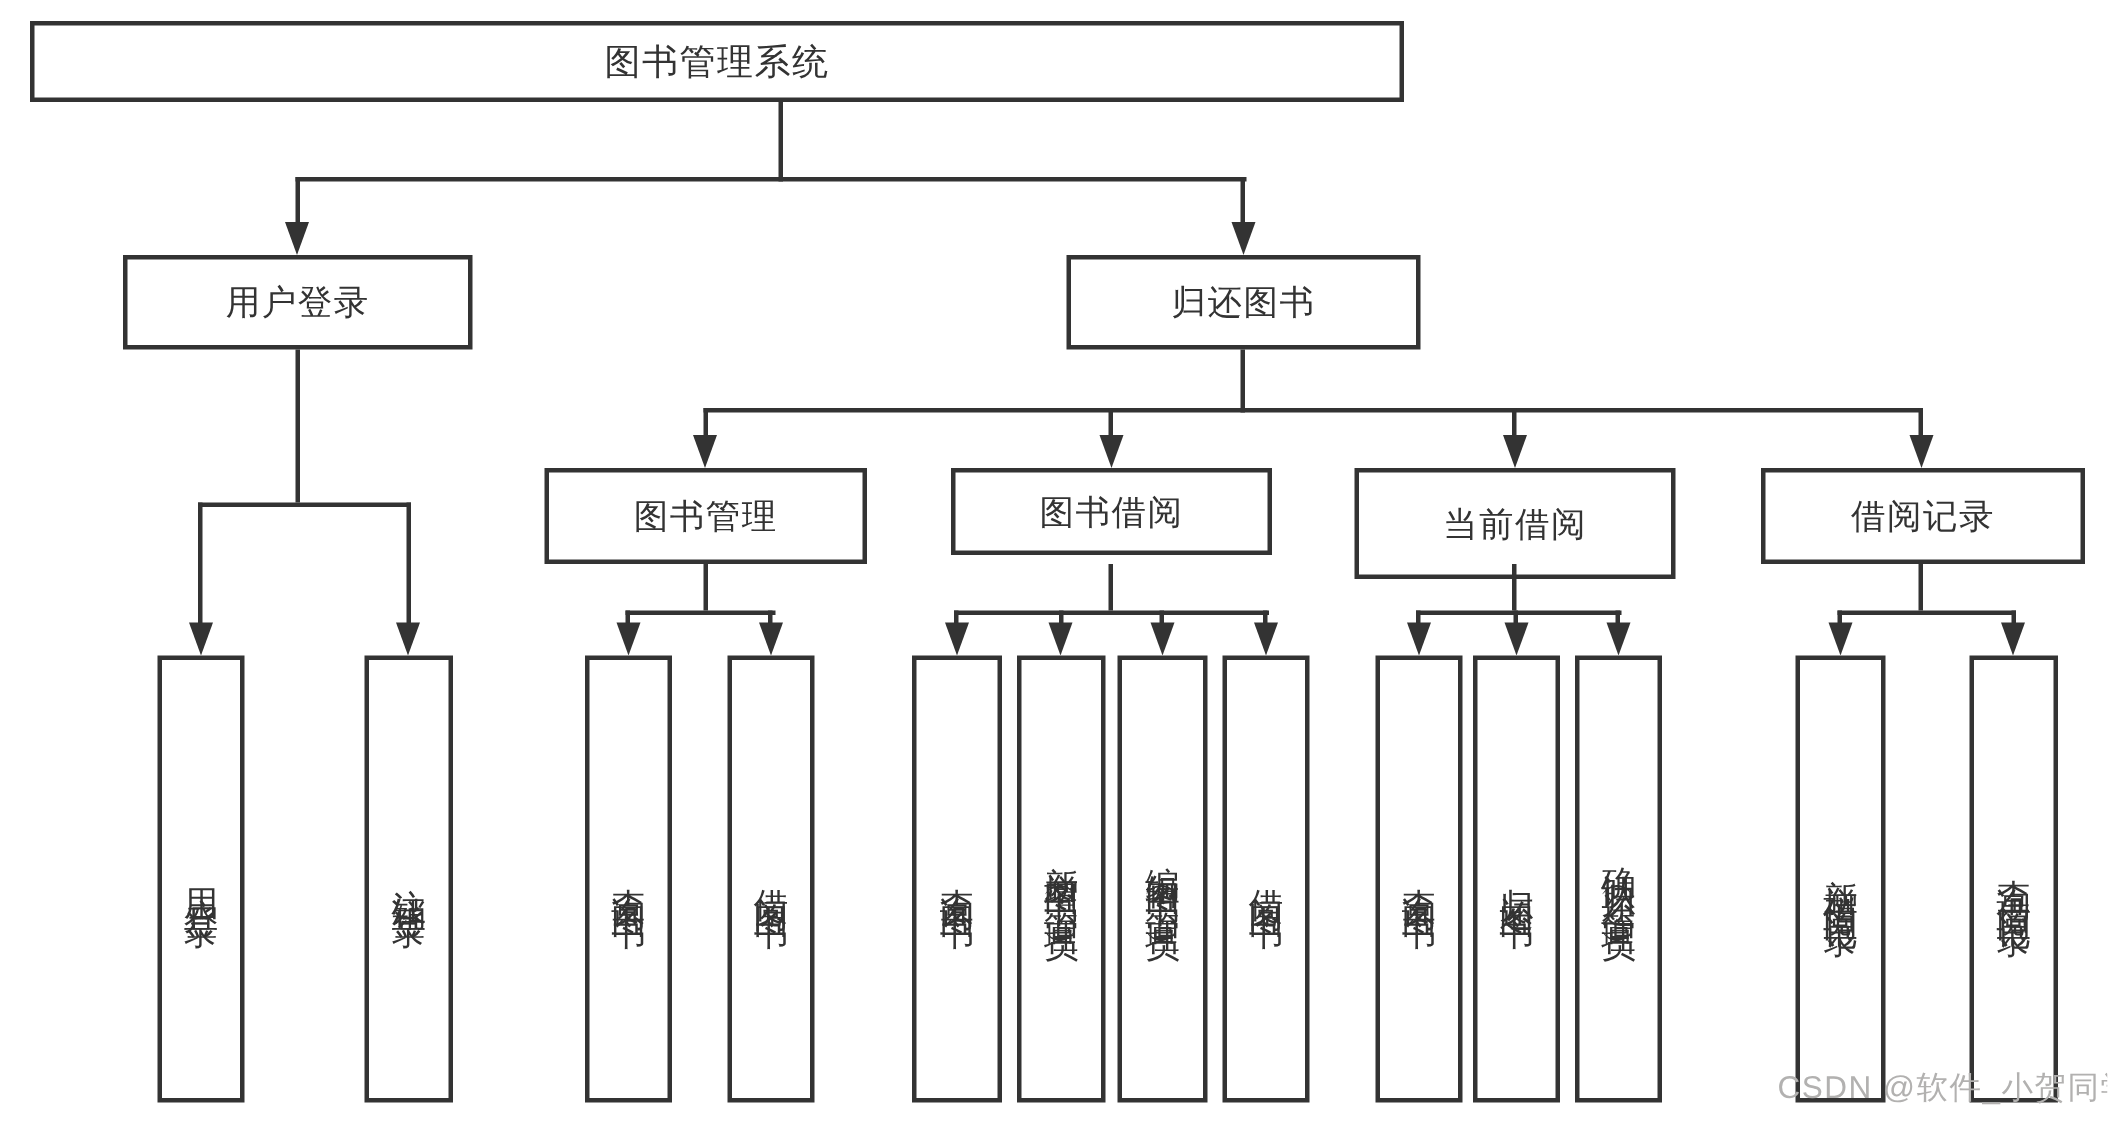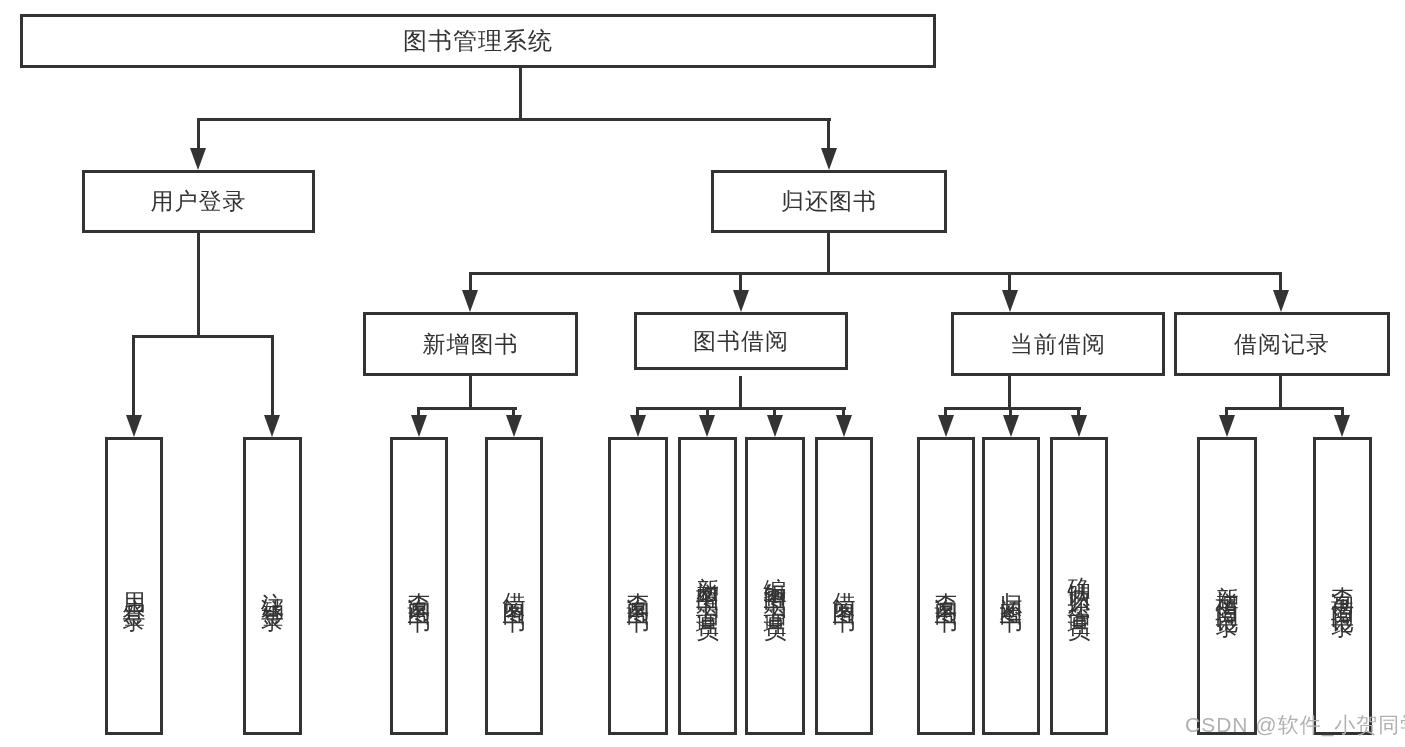--- a/index.html
+++ b/index.html
@@ -91,26 +91,26 @@
   <div class="vline" style="left:469px; top:272px; height:20px;"></div>
   <div class="arrow" style="left:462px; top:290px;"></div>
   <div class="vline" style="left:739px; top:272px; height:20px;"></div>
   <div class="arrow" style="left:733px; top:290px;"></div>
   <div class="vline" style="left:1008px; top:272px; height:20px;"></div>
   <div class="arrow" style="left:1002px; top:290px;"></div>
   <div class="vline" style="left:1279px; top:272px; height:20px;"></div>
   <div class="arrow" style="left:1273px; top:290px;"></div>
 
   <div class="box h-label" style="left:363px; top:312px; width:215px; height:64px;">
-    <span>新增图书</span>
+    <span>图书管理</span>
   </div>
   <div class="box h-label" style="left:634px; top:312px; width:214px; height:58px;">
     <span>图书借阅</span>
   </div>
-  <div class="box h-label" style="left:951px; top:312px; width:214px; height:64px;">
+  <div class="box h-label" style="left:903px; top:312px; width:214px; height:74px;">
     <span>当前借阅</span>
   </div>
   <div class="box h-label" style="left:1174px; top:312px; width:216px; height:64px;">
     <span>借阅记录</span>
   </div>
 
   <div class="vline" style="left:469px; top:376px; height:31px;"></div>
   <div class="hline" style="left:417px; top:407px; width:100px;"></div>
   <div class="vline" style="left:417px; top:407px; height:10px;"></div>
   <div class="arrow" style="left:411px; top:415px;"></div>

